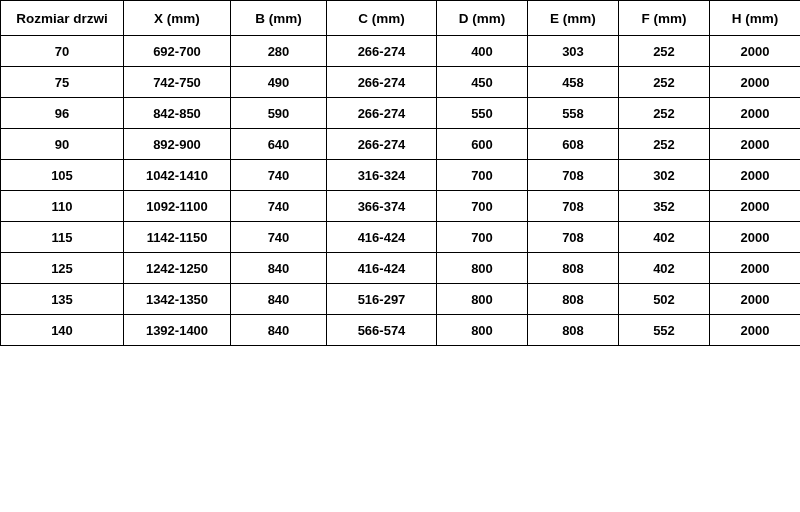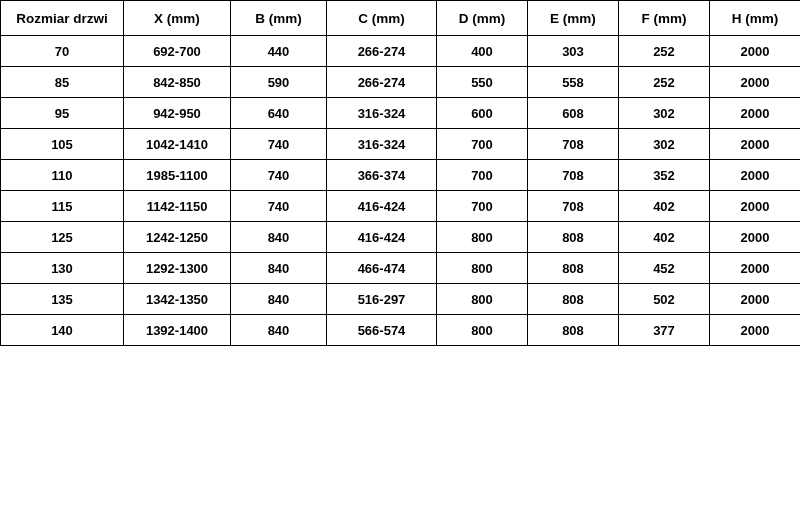--- a/index.html
+++ b/index.html
@@ -74,60 +74,70 @@
         <th>D (mm)</th>
         <th>E (mm)</th>
         <th>F (mm)</th>
         <th>H (mm)</th>
       </tr>
     </thead>
     <tbody>
       <tr>
         <td>70</td>
         <td>692-700</td>
-        <td>440</td>
+        <td>280</td>
         <td>266-274</td>
         <td>400</td>
         <td>303</td>
         <td>252</td>
         <td>2000</td>
       </tr>
       <tr>
-        <td>85</td>
+        <td>75</td>
+        <td>742-750</td>
+        <td>490</td>
+        <td>266-274</td>
+        <td>450</td>
+        <td>458</td>
+        <td>252</td>
+        <td>2000</td>
+      </tr>
+      <tr>
+        <td>96</td>
         <td>842-850</td>
         <td>590</td>
         <td>266-274</td>
         <td>550</td>
         <td>558</td>
         <td>252</td>
         <td>2000</td>
       </tr>
       <tr>
-        <td>95</td>
-        <td>942-950</td>
+        <td>90</td>
+        <td>892-900</td>
         <td>640</td>
-        <td>316-324</td>
+        <td>266-274</td>
         <td>600</td>
         <td>608</td>
-        <td>302</td>
+        <td>252</td>
         <td>2000</td>
       </tr>
       <tr>
         <td>105</td>
         <td>1042-1410</td>
         <td>740</td>
         <td>316-324</td>
         <td>700</td>
         <td>708</td>
         <td>302</td>
         <td>2000</td>
       </tr>
       <tr>
         <td>110</td>
-        <td>1985-1100</td>
+        <td>1092-1100</td>
         <td>740</td>
         <td>366-374</td>
         <td>700</td>
         <td>708</td>
         <td>352</td>
         <td>2000</td>
       </tr>
       <tr>
         <td>115</td>
         <td>1142-1150</td>
@@ -142,44 +152,34 @@
         <td>125</td>
         <td>1242-1250</td>
         <td>840</td>
         <td>416-424</td>
         <td>800</td>
         <td>808</td>
         <td>402</td>
         <td>2000</td>
       </tr>
       <tr>
-        <td>130</td>
-        <td>1292-1300</td>
-        <td>840</td>
-        <td>466-474</td>
-        <td>800</td>
-        <td>808</td>
-        <td>452</td>
-        <td>2000</td>
-      </tr>
-      <tr>
         <td>135</td>
         <td>1342-1350</td>
         <td>840</td>
         <td>516-297</td>
         <td>800</td>
         <td>808</td>
         <td>502</td>
         <td>2000</td>
       </tr>
       <tr>
         <td>140</td>
         <td>1392-1400</td>
         <td>840</td>
         <td>566-574</td>
         <td>800</td>
         <td>808</td>
-        <td>377</td>
+        <td>552</td>
         <td>2000</td>
       </tr>
     </tbody>
   </table>
 </div>
 
 </body></html>

